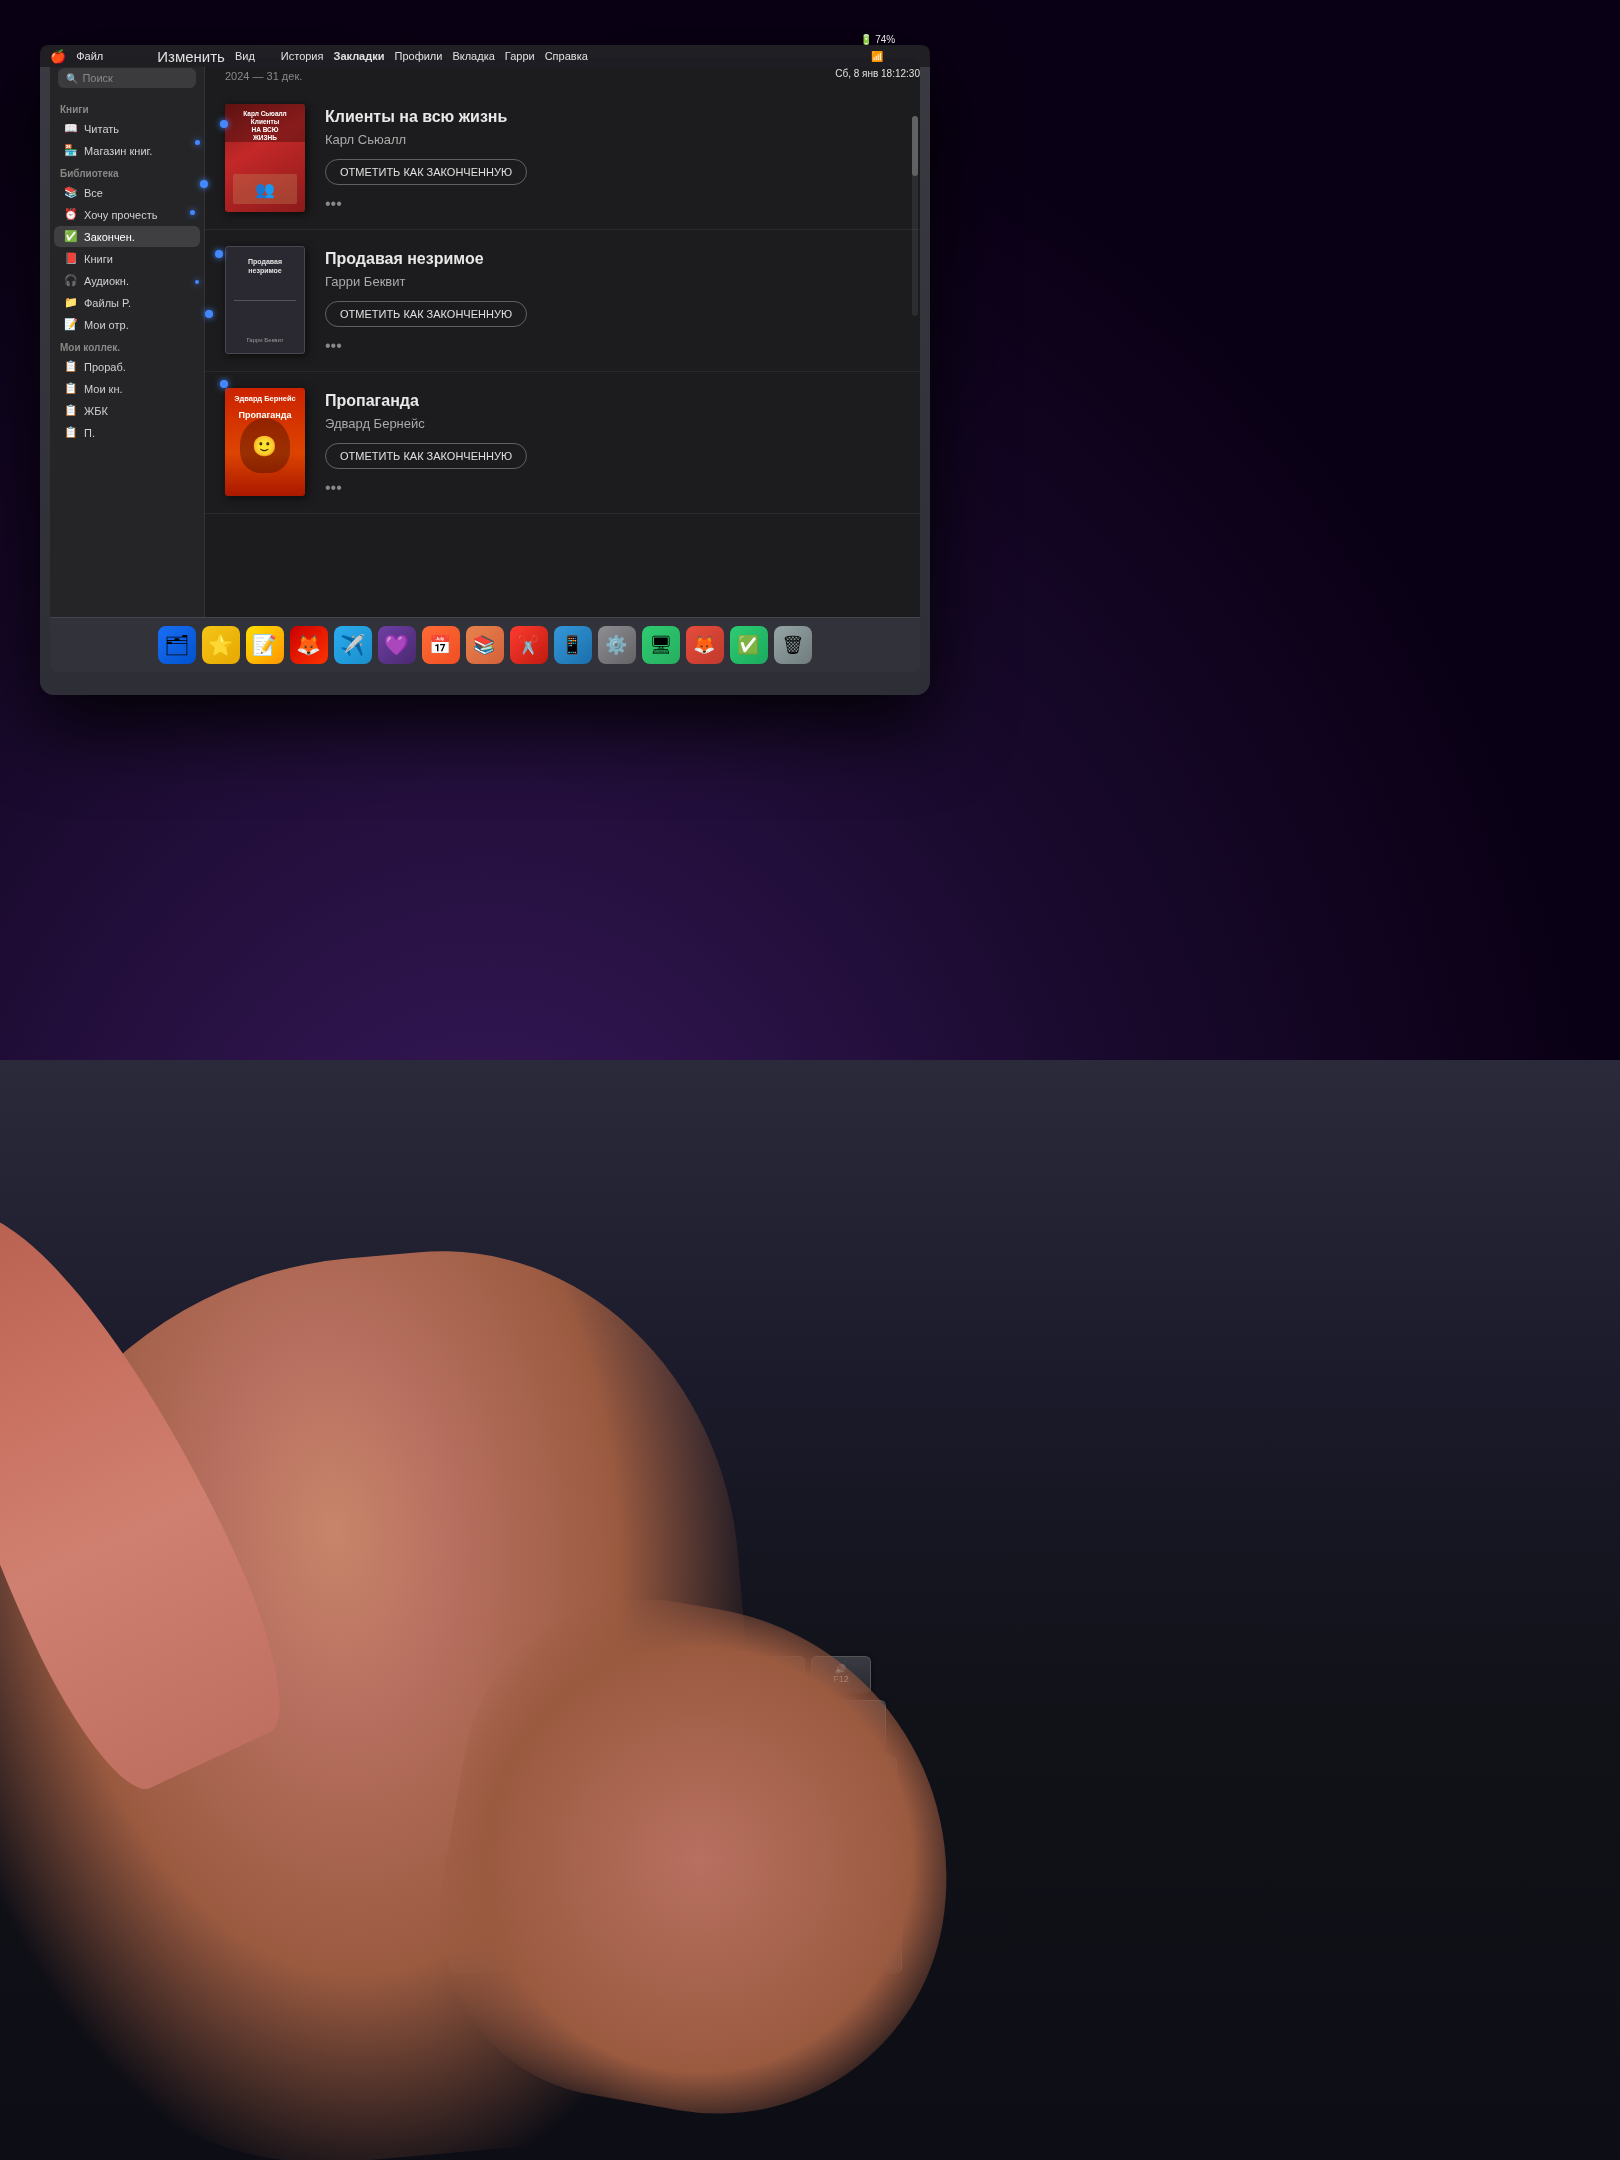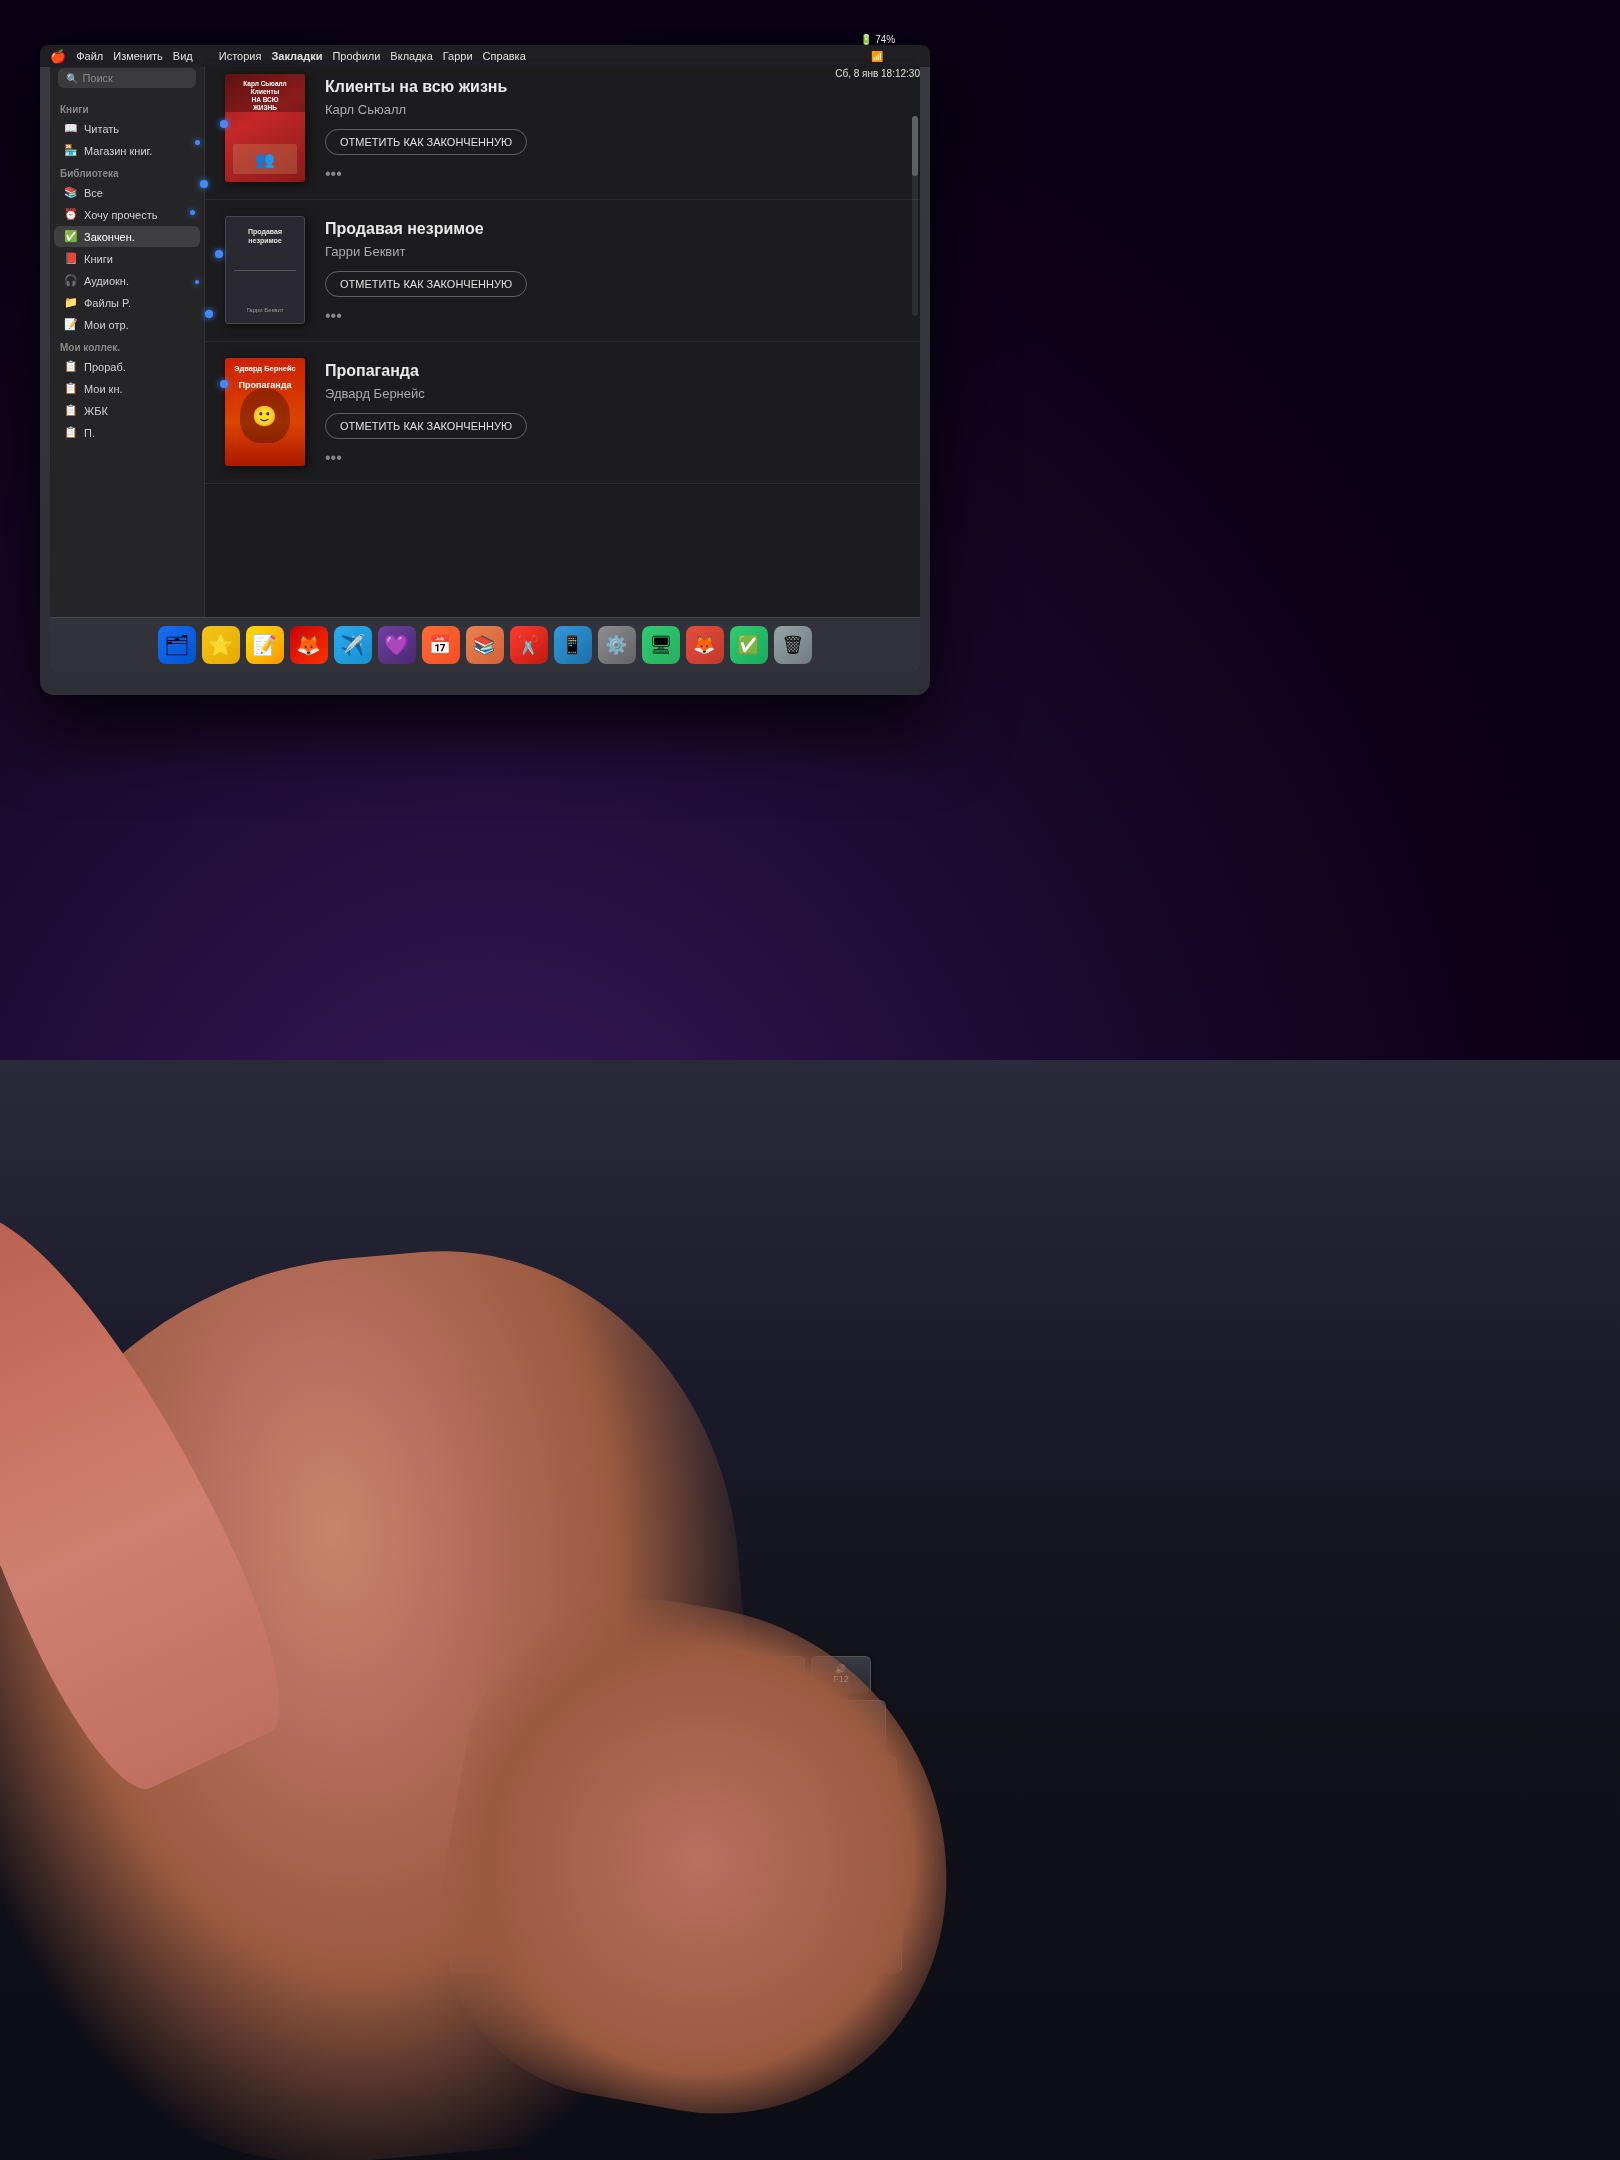--- a/index.html
+++ b/index.html
@@ -479,20 +479,21 @@
         <span class="sidebar-item-label">ЖБК</span>
       </div>
       <div class="sidebar-item">
         <span class="sidebar-item-icon">📋</span>
         <span class="sidebar-item-label">П.</span>
       </div>
     </div>
 
     <div class="content-panel">
 
+      <div class="date-separator">2024 — 31 дек.</div>
 
       <div class="book-item">
         <div class="cover-art-1" style="position:relative;">
           <div class="cover-inner-text">Карл Сьюалл<br>Клиенты<br>НА ВСЮ<br>ЖИЗНЬ</div>
 
           <div style="position:absolute;bottom:8px;left:8px;right:8px;height:30px;background:rgba(200,150,100,0.3);border-radius:2px;display:flex;align-items:center;justify-content:center;">
             <div style="font-size:16px;">👥</div>
           </div>
         </div>
         <div class="book-info">
@@ -539,21 +540,21 @@
         <div class="scrollbar-thumb"></div>
       </div>
     </div>
   </div>
 </div>
 
 <div style="position:absolute;top:45px;left:40px;width:890px;height:22px;background:rgba(30,30,35,0.97);display:flex;align-items:center;padding:0 10px;z-index:8;border-radius:8px 8px 0 0;">
   <div style="display:flex;align-items:center;gap:10px;font-size:11px;color:#e0e0e0;flex:1;">
     <span style="font-size:13px;">🍎</span>
     <span style="font-size:11px;">Файл</span>
-    <span style="font-size:11px;">Изменить</span>
+    <span style="font-size:15px;margin-left:44px;">Изменить</span>
     <span style="font-size:11px;">Вид</span>
     <span style="font-size:11px;padding-left:16px;">История</span>
     <span style="font-size:11px;font-weight:600;">Закладки</span>
     <span style="font-size:11px;">Профили</span>
     <span style="font-size:11px;">Вкладка</span>
     <span style="font-size:11px;">Гарри</span>
     <span style="font-size:11px;">Справка</span>
   </div>
   <div style="display:flex;align-items:center;gap:6px;font-size:10px;color:#e0e0e0;flex-direction:column;">
     <span>🔋 74%</span>

